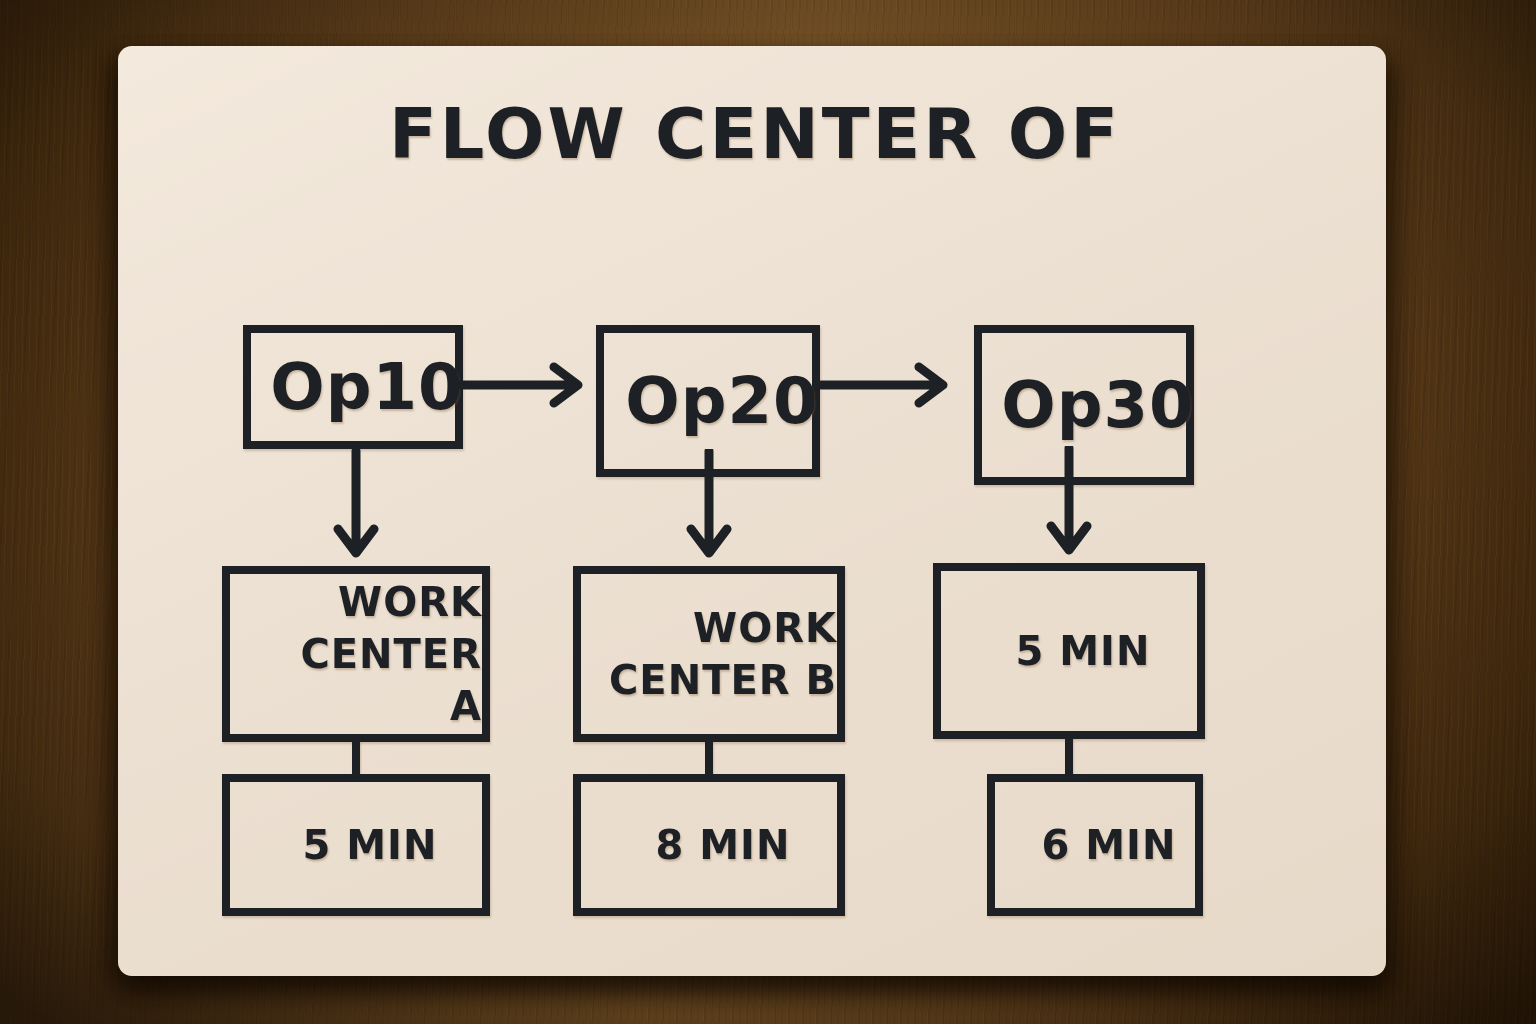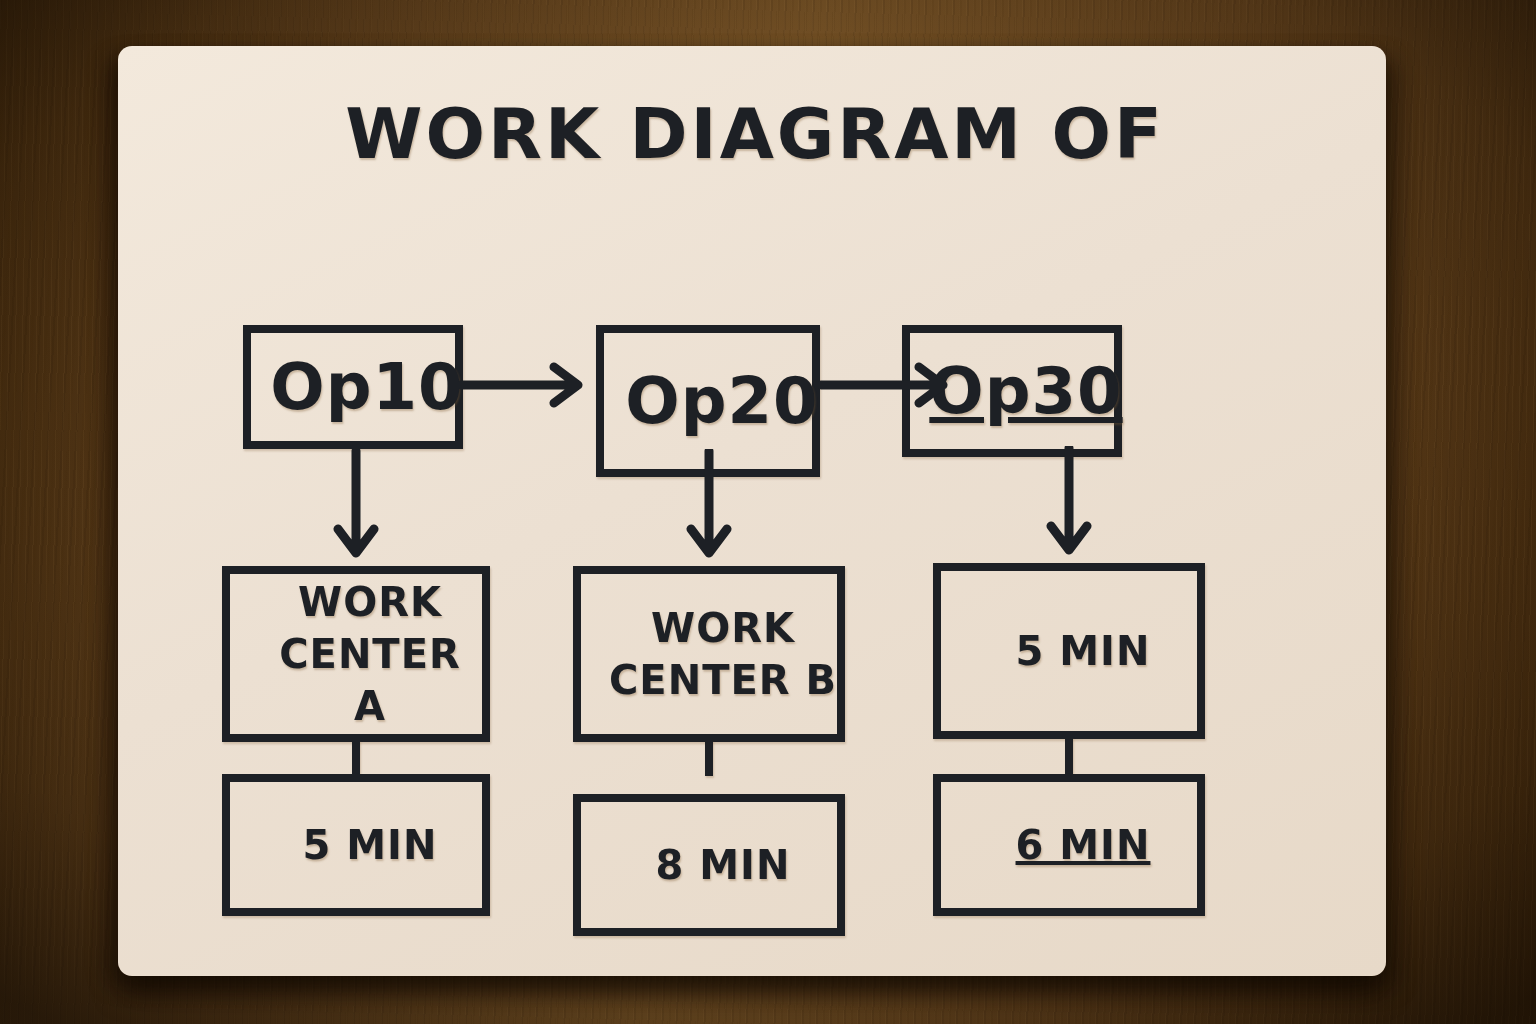--- a/index.html
+++ b/index.html
@@ -42,21 +42,21 @@
     font-size:70px;
     line-height:1.1;
     letter-spacing:3px;
     text-shadow:1px 2px 2px rgba(130,95,55,0.35);
   }
   .fbox{
     position:absolute;
     box-sizing:border-box;
     border:8px solid var(--ink);
     display:flex;align-items:center;justify-content:center;
-    text-align:center;
+    text-align:right;
     color:var(--ink);
     font-weight:bold;
     letter-spacing:1px;
     text-shadow:1px 2px 2px rgba(130,95,55,0.35);
     box-shadow:1px 2px 2px rgba(130,95,55,0.28);
     padding-left:28px;
   }
   .op-label{font-size:64px;}
   .wc-label{font-size:40px;line-height:1.3;width:100%;}
   .time-label{font-size:40px;}
@@ -69,30 +69,30 @@
 </style>
 </head>
 <body>
 
 <div class="scene">
   <div class="vignette"></div>
 
   <div class="board"></div>
 
   <div class="title">
-    <div>WORK DIAGRAM OF</div>
+    <div>FLOW CENTER OF</div>
   </div>
 
   <div class="fbox" style="left:243px;top:325px;width:220px;height:124px;">
     <span class="op-label">Op10</span>
   </div>
   <div class="fbox" style="left:596px;top:325px;width:224px;height:152px;">
     <span class="op-label">Op20</span>
   </div>
-  <div class="fbox" style="left:902px;top:325px;width:220px;height:132px;text-decoration:underline;">
+  <div class="fbox" style="left:974px;top:325px;width:220px;height:160px;">
     <span class="op-label">Op30</span>
   </div>
 
   <span class="arrow" style="left:458px;top:361px;">
     <svg width="135" height="48" viewBox="0 0 135 48">
       <path d="M3 24 H114 M96 6 L120 24 L96 42" fill="none" stroke="#1d2025" stroke-width="9" stroke-linejoin="round" stroke-linecap="round"></path>
     </svg>
   </span>
   <span class="arrow" style="left:818px;top:361px;">
     <svg width="140" height="48" viewBox="0 0 140 48">
@@ -126,19 +126,19 @@
     <span class="time-label">5 MIN</span>
   </div>
 
   <div class="connector" style="left:352px;top:740px;height:36px;"></div>
   <div class="connector" style="left:705px;top:740px;height:36px;"></div>
   <div class="connector" style="left:1065px;top:737px;height:39px;"></div>
 
   <div class="fbox" style="left:222px;top:774px;width:268px;height:142px;">
     <span class="time-label">5 MIN</span>
   </div>
-  <div class="fbox" style="left:573px;top:794px;width:272px;height:142px;">
+  <div class="fbox" style="left:573px;top:774px;width:272px;height:142px;">
     <span class="time-label">8 MIN</span>
   </div>
-  <div class="fbox" style="left:933px;top:774px;width:272px;height:142px;text-decoration:underline;">
+  <div class="fbox" style="left:987px;top:774px;width:216px;height:142px;">
     <span class="time-label">6 MIN</span>
   </div>
 </div>
 
 </body></html>

